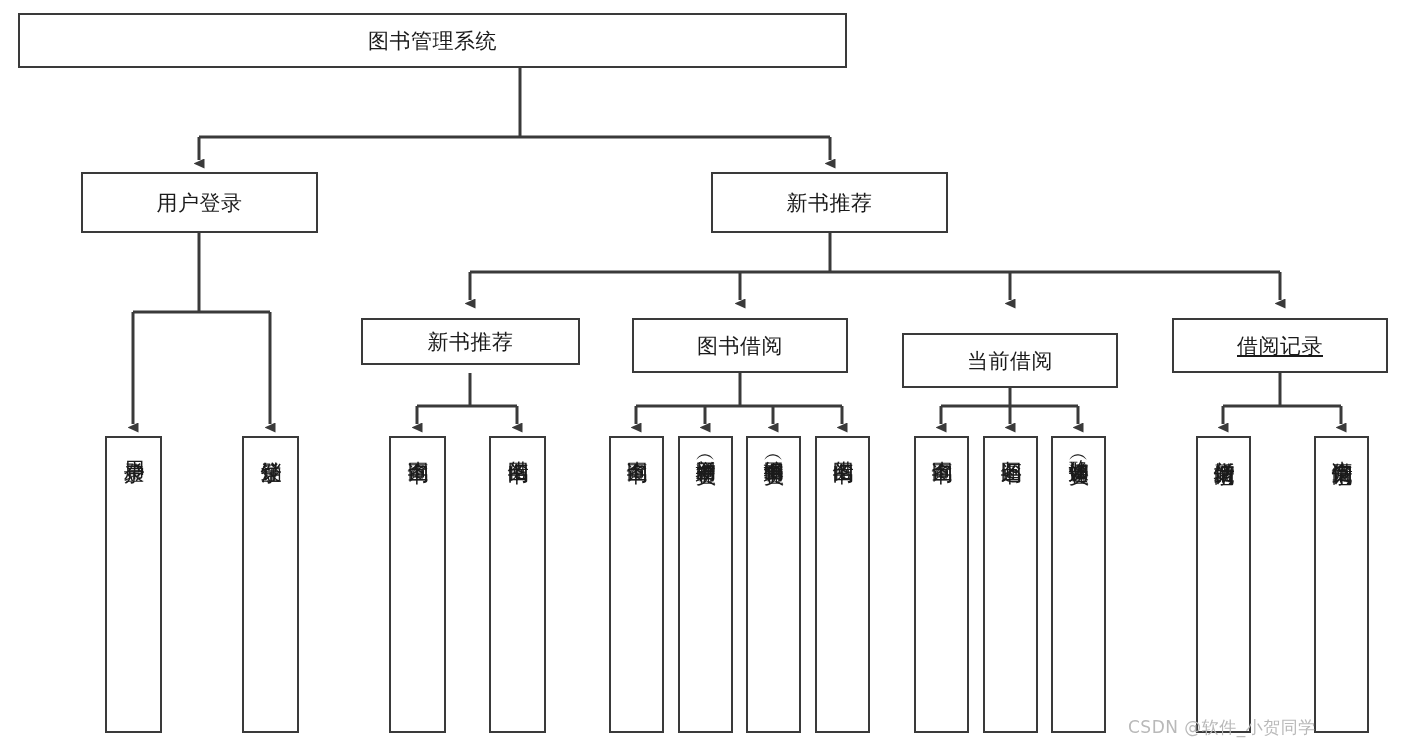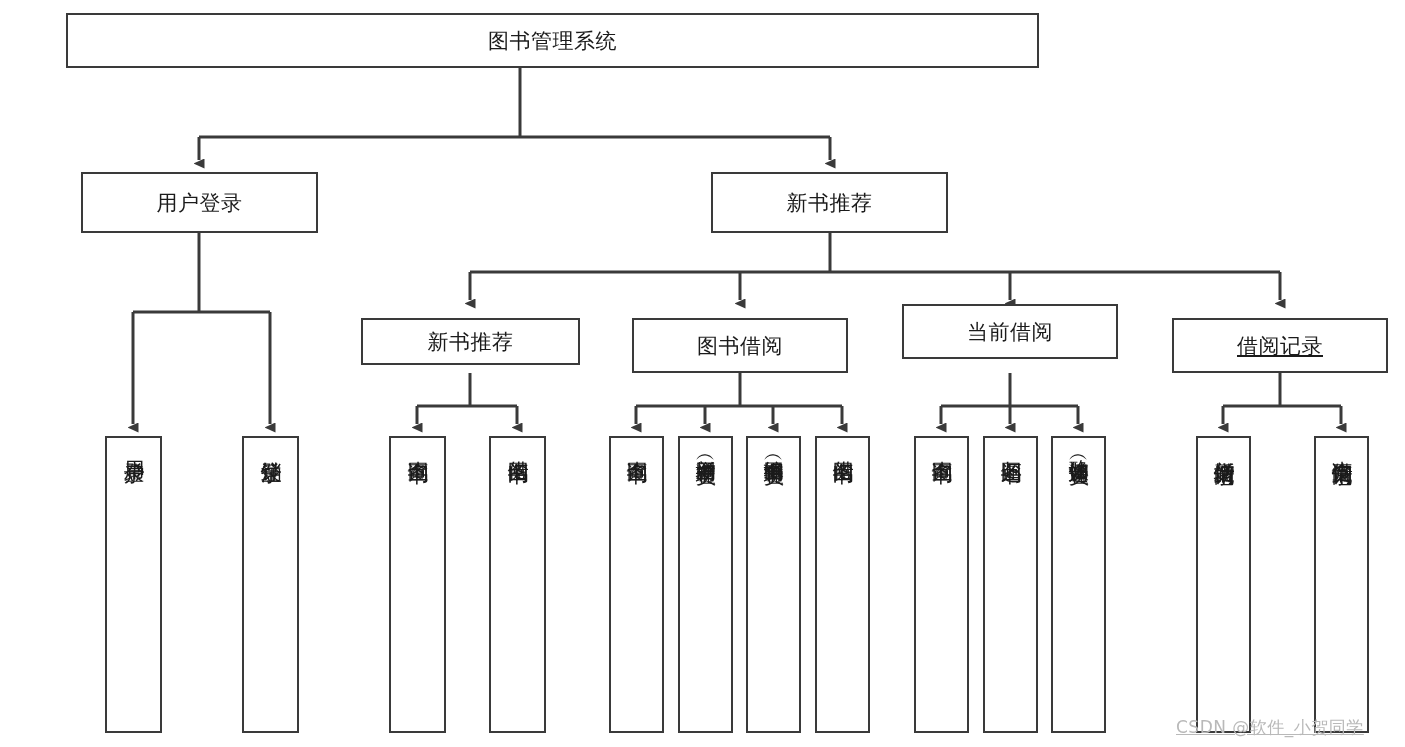--- a/index.html
+++ b/index.html
@@ -113,38 +113,38 @@
       <path d="M1010,406 L1010,424" marker-end="url(#arrow)"></path>
       <path d="M1078,406 L1078,424" marker-end="url(#arrow)"></path>
 
       <path d="M1280,373 L1280,406"></path>
       <path d="M1223,406 L1341,406"></path>
       <path d="M1223,406 L1223,424" marker-end="url(#arrow)"></path>
       <path d="M1341,406 L1341,424" marker-end="url(#arrow)"></path>
     </g>
   </svg>
 
-  <div class="node horiz" style="left:18px; top:13px; width:973px; height:55px;margin-left:48px;">
+  <div class="node horiz" style="left:18px; top:13px; width:829px; height:55px;">
     <span>图书管理系统</span>
   </div>
 
   <div class="node horiz" style="left:81px; top:172px; width:237px; height:61px;">
     <span>用户登录</span>
   </div>
   <div class="node horiz" style="left:711px; top:172px; width:237px; height:61px;">
     <span>新书推荐</span>
   </div>
 
   <div class="node horiz" style="left:361px; top:318px; width:219px; height:47px;">
     <span>新书推荐</span>
   </div>
   <div class="node horiz" style="left:632px; top:318px; width:216px; height:55px;">
     <span>图书借阅</span>
   </div>
-  <div class="node horiz" style="left:902px; top:304px; width:216px; height:55px;">
+  <div class="node horiz" style="left:902px; top:333px; width:216px; height:55px;">
     <span>当前借阅</span>
   </div>
   <div class="node horiz" style="left:1172px; top:318px; width:216px; height:55px;text-decoration:underline;">
     <span>借阅记录</span>
   </div>
 
   <div class="node vert" style="left:105px; top:436px; width:57px; height:297px;">
     <span class="vtext">用户登录</span>
   </div>
   <div class="node vert" style="left:242px; top:436px; width:57px; height:297px;">
@@ -181,15 +181,15 @@
     <span class="vtext tall">确认归还（管理员）</span>
   </div>
 
   <div class="node vert" style="left:1196px; top:436px; width:55px; height:297px;">
     <span class="vtext">新增借阅记录</span>
   </div>
   <div class="node vert" style="left:1314px; top:436px; width:55px; height:297px;">
     <span class="vtext">查询借阅记录</span>
   </div>
 
-  <div class="watermark" style="left:1176px; top:716px;text-decoration:underline;">CSDN @软件_小贺同学</div>
+  <div class="watermark" style="left:1128px; top:716px;">CSDN @软件_小贺同学</div>
 
 </div>
 
 </body></html>

